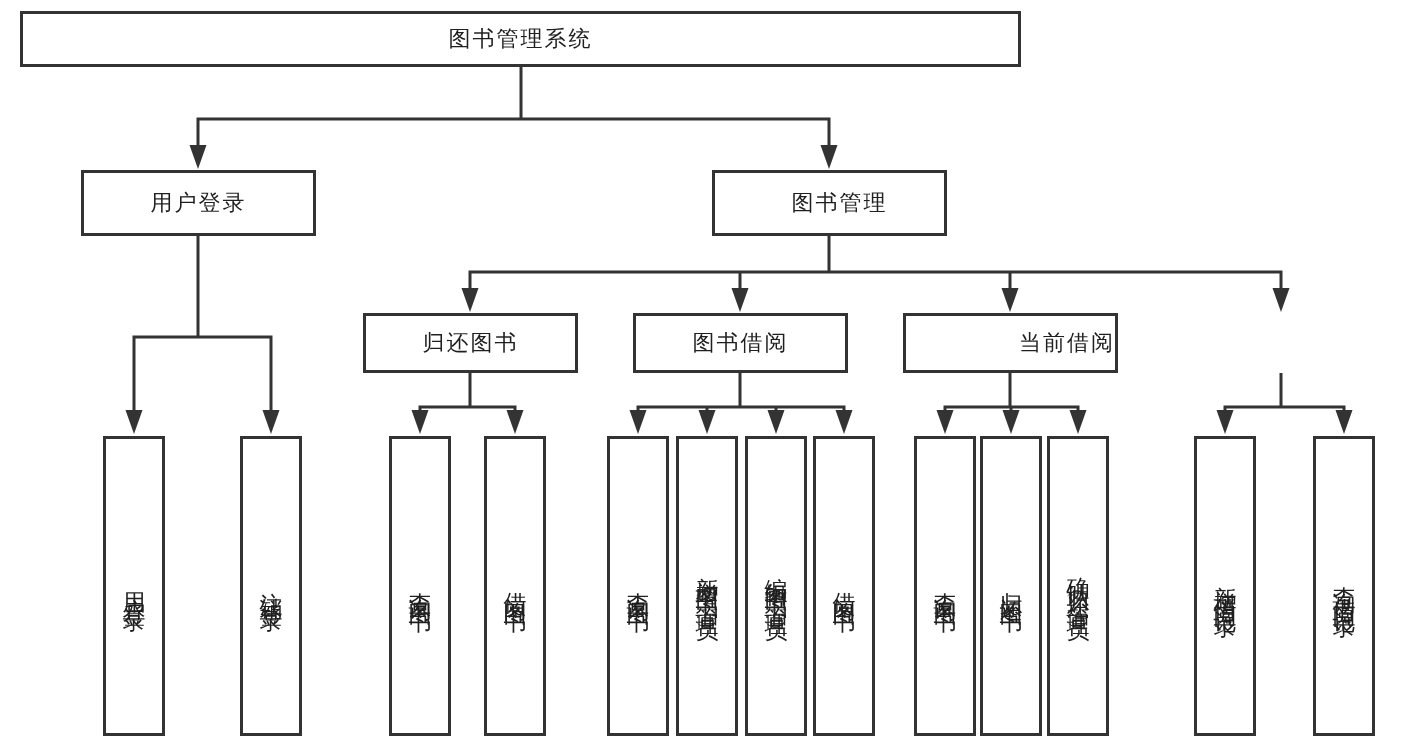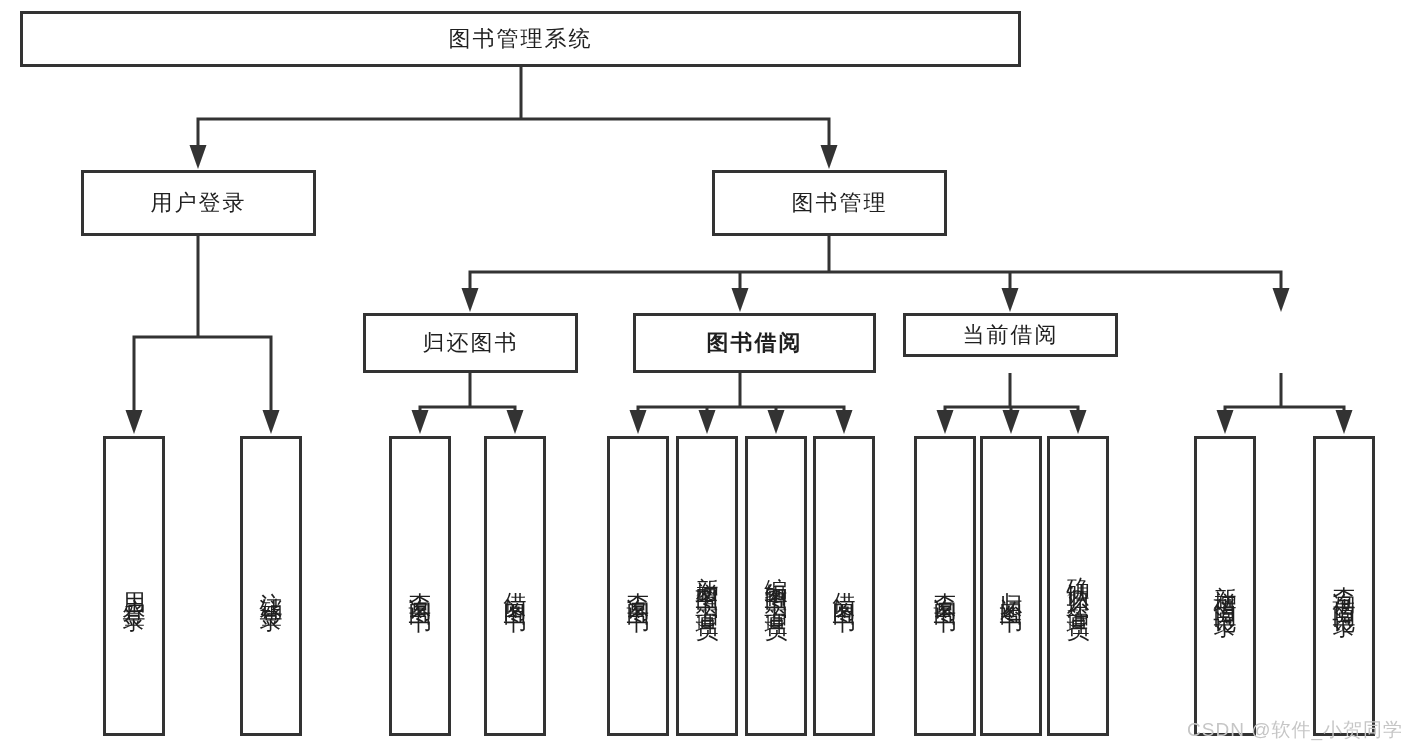--- a/index.html
+++ b/index.html
@@ -89,24 +89,24 @@
   <div class="box h-box" style="left:81px; top:170px; width:235px; height:66px;">
     <span>用户登录</span>
   </div>
   <div class="box h-box" style="left:712px; top:170px; width:235px; height:66px;padding-left:20px;">
     <span>图书管理</span>
   </div>
 
   <div class="box h-box" style="left:363px; top:313px; width:215px; height:60px;">
     <span>归还图书</span>
   </div>
-  <div class="box h-box" style="left:633px; top:313px; width:243px; height:60px;font-weight:bold;">
+  <div class="box h-box" style="left:633px; top:313px; width:215px; height:60px;">
     <span>图书借阅</span>
   </div>
-  <div class="box h-box" style="left:903px; top:313px; width:215px; height:44px;">
+  <div class="box h-box" style="left:903px; top:313px; width:215px; height:60px;justify-content:flex-end;">
     <span>当前借阅</span>
   </div>
 
   <div class="box v-box" style="left:103px; top:436px; width:62px; height:300px;">
     <span>用户登录</span>
   </div>
   <div class="box v-box" style="left:240px; top:436px; width:62px; height:300px;">
     <span>注销登录</span>
   </div>
 
@@ -140,15 +140,14 @@
     <span>确认归还（管理员）</span>
   </div>
 
   <div class="box v-box" style="left:1194px; top:436px; width:62px; height:300px;">
     <span>新增借阅记录</span>
   </div>
   <div class="box v-box" style="left:1313px; top:436px; width:62px; height:300px;">
     <span>查询借阅记录</span>
   </div>
 
-  <div class="watermark">CSDN @软件_小贺同学</div>
 
 </div>
 
 </body></html>

